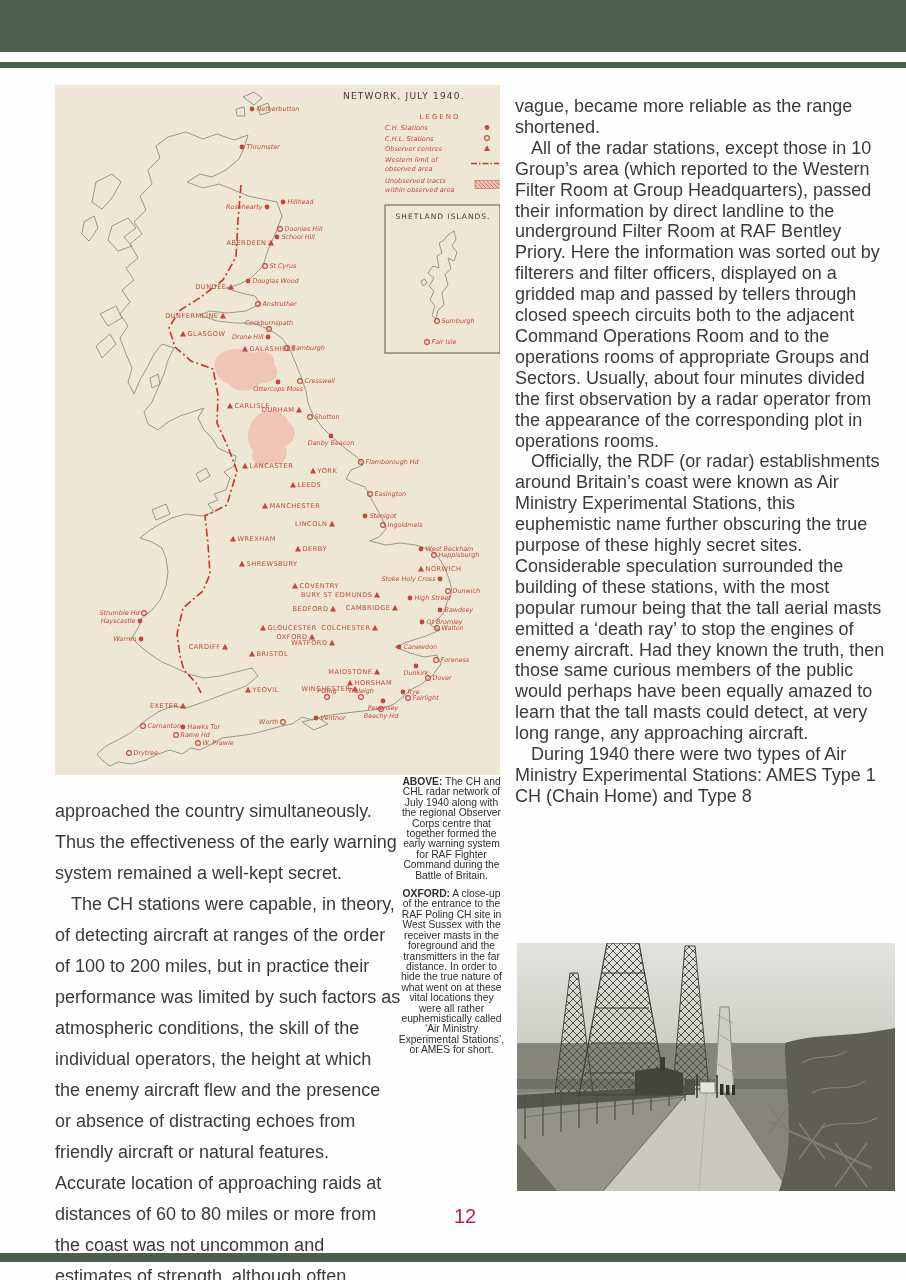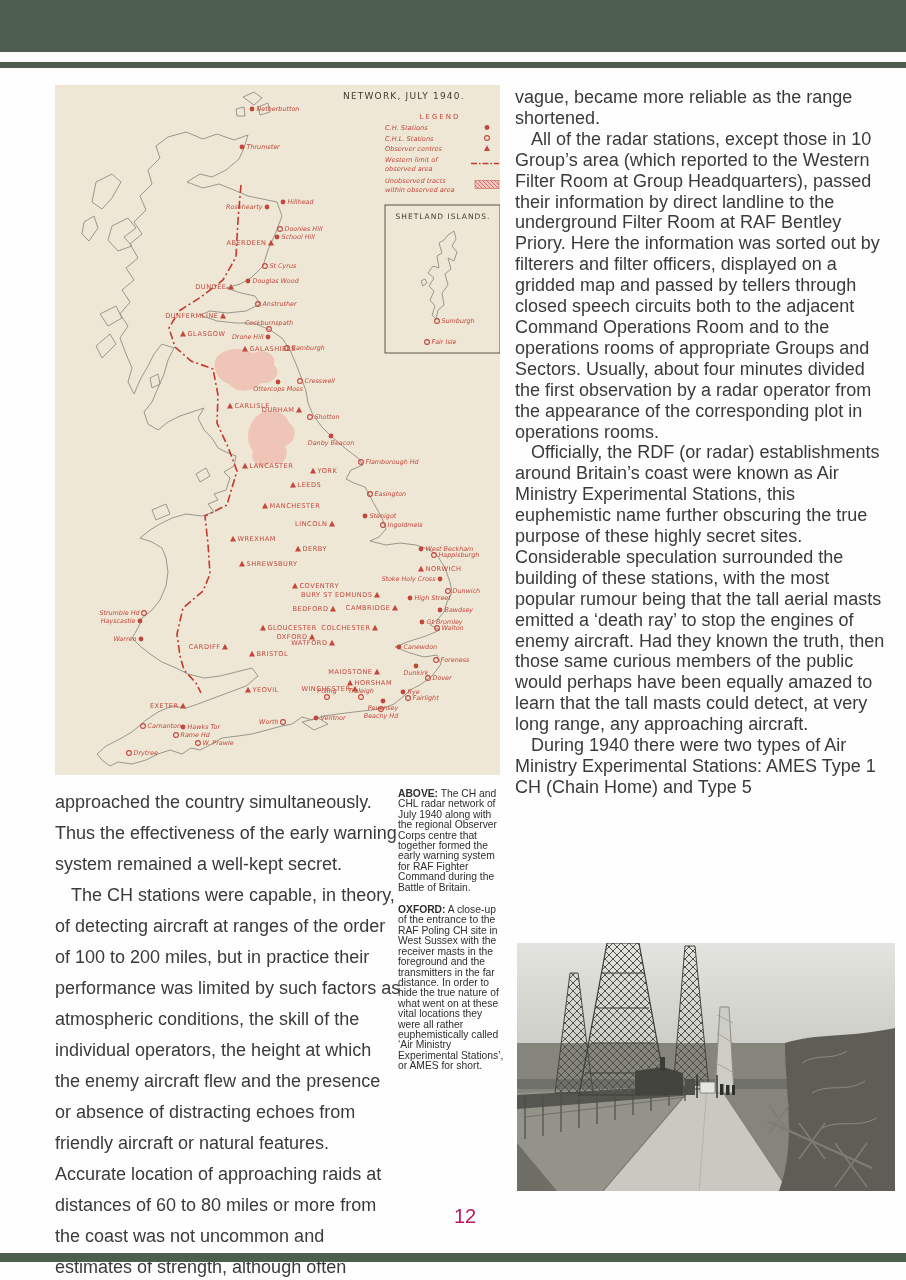--- a/index.html
+++ b/index.html
@@ -13,29 +13,29 @@
   .map-fig{position:absolute;left:55px;top:85px;width:445px;height:690px;}
   .map-fig svg{display:block;width:445px;height:690px;}
 
   .m-title{font:9px "DejaVu Sans",sans-serif;letter-spacing:1.2px;fill:#3f3b33;}
   .m-leg-title{font:7px "DejaVu Sans",sans-serif;letter-spacing:2px;fill:#c3473c;}
   .m-leg{font:italic 6.6px "DejaVu Sans",sans-serif;fill:#c3473c;}
   .m-stn{font:italic 6.4px "DejaVu Sans",sans-serif;fill:#c3473c;}
   .m-city{font:6.6px "DejaVu Sans",sans-serif;fill:#c3473c;letter-spacing:.5px;}
   .m-inset-title{font:7.5px "DejaVu Sans",sans-serif;letter-spacing:1px;fill:#3f3b33;}
 
-  .col{position:absolute;font-size:18px;line-height:21px;color:#3a3a3a;}
+  .col{position:absolute;font-size:18px;line-height:21px;color:#3a3a3a;margin-top:9px;}
   .col p{margin:0;}
   .col p.ind{text-indent:16px;}
   #right-col{left:515px;top:87px;width:376px;line-height:20.9px;}
   #left-col{left:55px;top:787px;width:346px;line-height:31px;}
 
   .cap-col{position:absolute;left:398px;top:777px;width:107px;font-size:10.3px;
            line-height:10.4px;color:#2e2e2e;}
-  .cap-col .cap{margin:12px 0 8px 0;}
+  .cap-col .cap{margin:0 0 8px 0;text-align:center;}
   .cap-col b{font-weight:bold;}
 
   .photo{position:absolute;left:517px;top:943px;width:378px;height:248px;}
   .photo svg{display:block;width:378px;height:248px;}
 
   .pagenum{position:absolute;left:0;right:0;top:1205px;text-align:center;
            font-size:20px;color:#be185d;}
 </style>
 </head>
 <body>
@@ -268,21 +268,21 @@
           <circle cx="372" cy="257" r="2.4" fill="none" stroke="#c3473c" stroke-width="1.1"></circle>
           <text class="m-stn" x="376.5" y="259.3" text-anchor="start">Fair Isle</text>
         </g>
     </svg>
   </div>
 
   <div id="right-col" class="col">
       <p>vague, became more reliable as the range shortened.</p>
       <p class="ind">All of the radar stations, except those in 10 Group’s area (which reported to the Western Filter Room at Group Headquarters), passed their information by direct landline to the underground Filter Room at RAF Bentley Priory. Here the information was sorted out by filterers and filter officers, displayed on a gridded map and passed by tellers through closed speech circuits both to the adjacent Command Operations Room and to the operations rooms of appropriate Groups and Sectors. Usually, about four minutes divided the first observation by a radar operator from the appearance of the corresponding plot in operations rooms.</p>
       <p class="ind">Officially, the RDF (or radar) establishments around Britain’s coast were known as Air Ministry Experimental Stations, this euphemistic name further obscuring the true purpose of these highly secret sites. Considerable speculation surrounded the building of these stations, with the most popular rumour being that the tall aerial masts emitted a ‘death ray’ to stop the engines of enemy aircraft. Had they known the truth, then those same curious members of the public would perhaps have been equally amazed to learn that the tall masts could detect, at very long range, any approaching aircraft.</p>
-      <p class="ind">During 1940 there were two types of Air Ministry Experimental Stations: AMES Type 1 CH (Chain Home) and Type 5</p>
+      <p class="ind">During 1940 there were two types of Air Ministry Experimental Stations: AMES Type 1 CH (Chain Home) and Type 8</p>
     </div>
   <div id="left-col" class="col">
       <p>approached the country simultaneously. Thus the effectiveness of the early warning system remained a well-kept secret.</p>
       <p class="ind">The CH stations were capable, in theory, of detecting aircraft at ranges of the order of 100 to 200 miles, but in practice their performance was limited by such factors as atmospheric conditions, the skill of the individual operators, the height at which the enemy aircraft flew and the presence or absence of distracting echoes from friendly aircraft or natural features. Accurate location of approaching raids at distances of 60 to 80 miles or more from the coast was not uncommon and estimates of strength, although often</p>
     </div>
 
   <div class="cap-col">
     <p class="cap"><b>ABOVE:</b><span> The CH and CHL radar network of July 1940 along with the regional Observer Corps centre that together formed the early warning system for RAF Fighter Command during the Battle of Britain.</span></p>
     <p class="cap"><b>OXFORD:</b><span> A close-up of the entrance to the RAF Poling CH site in West Sussex with the receiver masts in the foreground and the transmitters in the far distance. In order to hide the true nature of what went on at these vital locations they were all rather euphemistically called ‘Air Ministry Experimental Stations’, or AMES for short.</span></p>
   </div>

